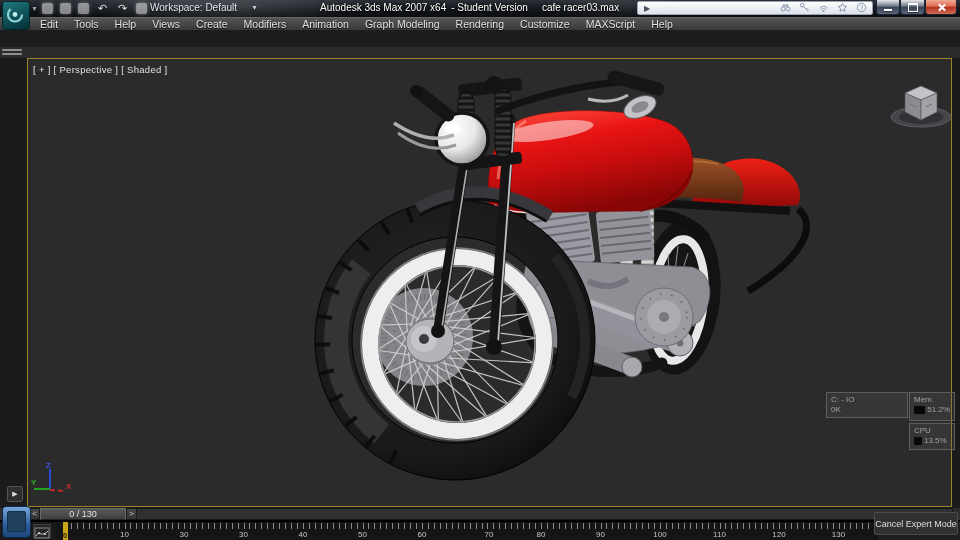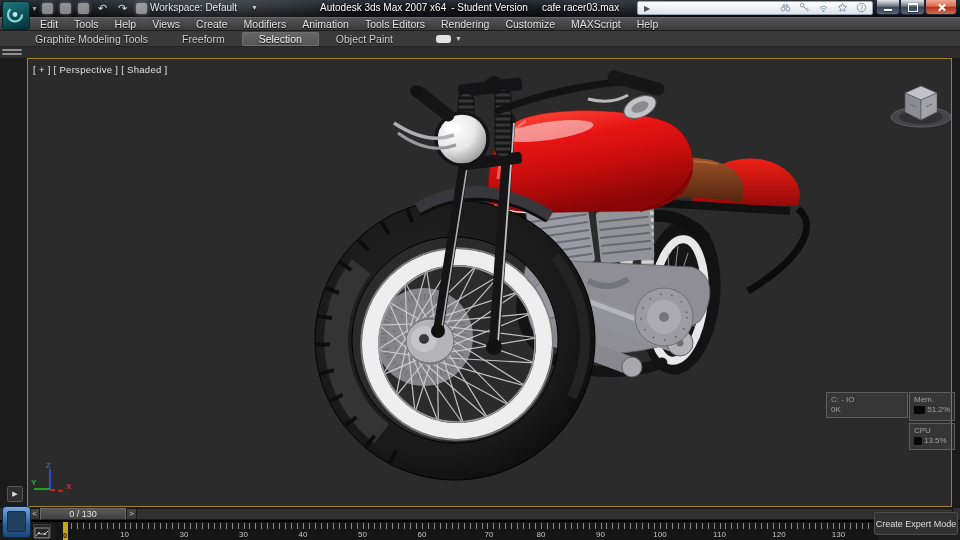--- a/index.html
+++ b/index.html
@@ -177,39 +177,27 @@
   <span id="app-caret">▼</span>
 
   <div id="menubar">
       <span class="menu-item">Edit</span>
       <span class="menu-item">Tools</span>
       <span class="menu-item">Help</span>
       <span class="menu-item">Views</span>
       <span class="menu-item">Create</span>
       <span class="menu-item">Modifiers</span>
       <span class="menu-item">Animation</span>
-      <span class="menu-item">Tools Editors</span>
+      <span class="menu-item">Graph Modeling</span>
       <span class="menu-item">Rendering</span>
       <span class="menu-item">Customize</span>
       <span class="menu-item">MAXScript</span>
       <span class="menu-item">Help</span>
     </div>
 
-  <div id="ribbon">
-    <div id="ribbon-tabs" style="display:flex;">
-        <span class="ribbon-tab">Graphite Modeling Tools</span>
-        <span class="ribbon-tab">Freeform</span>
-        <span class="ribbon-tab active">Selection</span>
-        <span class="ribbon-tab">Object Paint</span>
-      </div>
-    <div id="ribbon-minimize">
-      <span class="pill"></span>
-      <span class="caret">▼</span>
-    </div>
-  </div>
 
   <div id="gapstrip">
     <div class="grip" style="top:2px"></div>
     <div class="grip" style="top:6px"></div>
   </div>
 
   <div id="main">
     <div id="expand-arrow">▶</div>
 
     <div id="viewport">
@@ -667,16 +655,16 @@
           <div class="frame-label" style="left: 433px;">70</div>
           <div class="frame-label" style="left: 485px;">80</div>
           <div class="frame-label" style="left: 544.5px;">90</div>
           <div class="frame-label" style="left: 604px;">100</div>
           <div class="frame-label" style="left: 663.5px;">110</div>
           <div class="frame-label" style="left: 723px;">120</div>
           <div class="frame-label" style="left: 782.5px;">130</div>
         </div>
     </div>
     <div id="ruler-right"></div>
-    <div id="cancel-expert">Create Expert Mode</div>
+    <div id="cancel-expert">Cancel Expert Mode</div>
   </div>
 
 </div>
 
 </body></html>

